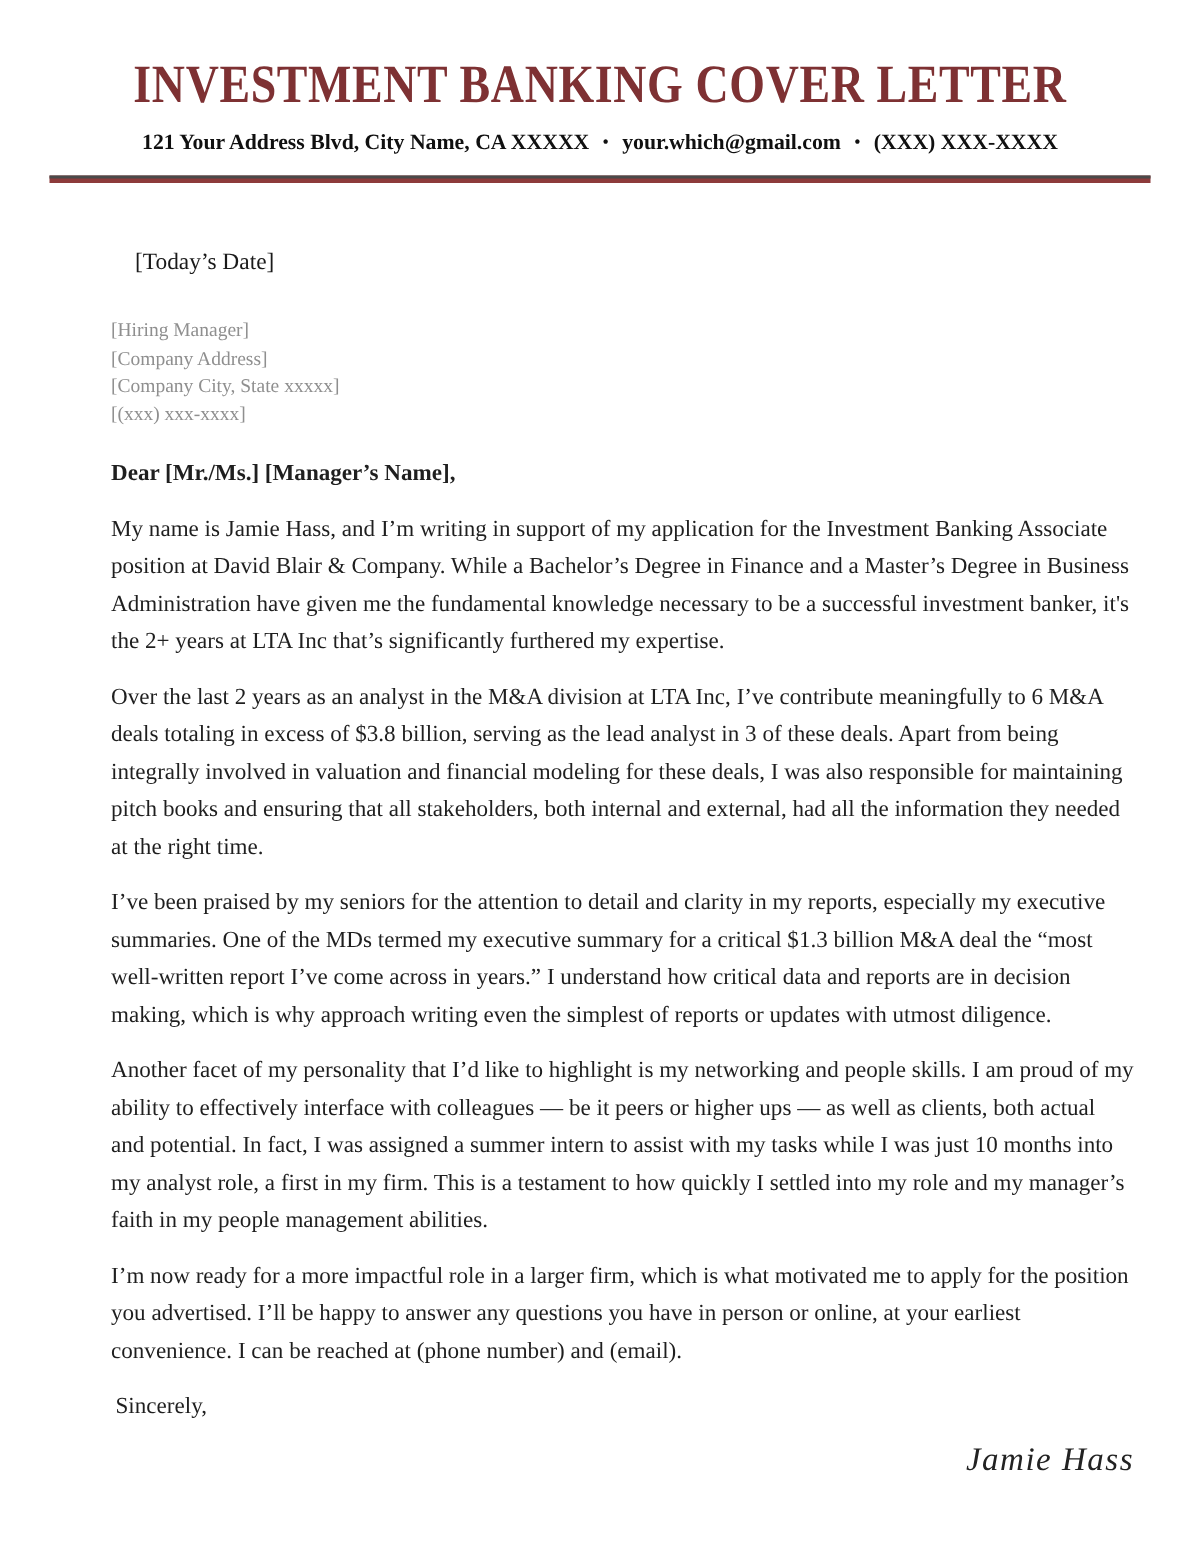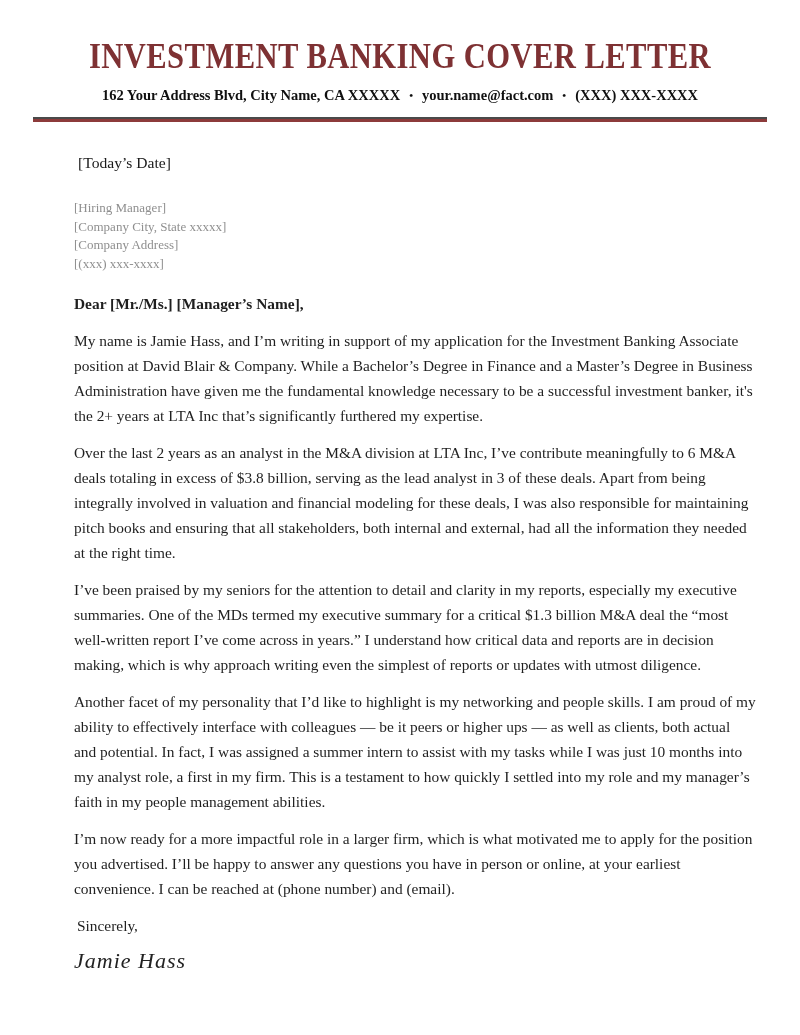--- a/index.html
+++ b/index.html
@@ -53,64 +53,65 @@
     border-top: 2px solid #4a4a4a;
   }
 
   
   .content {
     padding: 24px 44px 0 74px;
     font-size: 15.4px;
     line-height: 25px;
   }
   .date-line {
-    margin: 4px;
+    margin: 16px;
     font-size: 15.6px;
     color: #1a1a1a;
   }
   .recipient {
     margin-top: 24px;
     font-size: 13px;
     line-height: 18.5px;
     color: #8f8f8f;
   }
   .salutation { margin: 18px 0 12px 0; font-weight: bold; }
   .para { margin: 0 0 12px 0; }
   .closing { margin: 12px 0 0 3px; font-family: Liberation Serif, serif; }
   .signature {
     margin: 10px 0 0 0;
     font-style: italic;
     font-size: 22px;
     letter-spacing: 1px;
     color: #222222;
+    text-align: right;
   }
 </style>
 </head>
 <body>
 
 <div class="page">
 
   <header>
     <h1 class="doc-title"><span class="inner">INVESTMENT BANKING COVER LETTER</span></h1>
 
     <div class="contact">
-      <span>162 Your Address Blvd, City Name, CA XXXXX</span><span class="sep">•</span><span>your.name@fact.com</span><span class="sep">•</span><span>(XXX) XXX-XXXX</span>
+      <span>121 Your Address Blvd, City Name, CA XXXXX</span><span class="sep">•</span><span>your.which@gmail.com</span><span class="sep">•</span><span>(XXX) XXX-XXXX</span>
     </div>
 
     <div class="divider"></div>
   </header>
 
   <main class="content">
 
     <p class="date-line">[Today’s Date]</p>
 
     <div class="recipient">
       <div>[Hiring Manager]</div>
+      <div>[Company Address]</div>
       <div>[Company City, State xxxxx]</div>
-      <div>[Company Address]</div>
       <div>[(xxx) xxx-xxxx]</div>
     </div>
 
     <p class="salutation">Dear [Mr./Ms.] [Manager’s Name],</p>
 
     <p class="para">My name is Jamie Hass, and I’m writing in support of my application for the Investment Banking Associate position at David Blair &amp; Company. While a Bachelor’s Degree in Finance and a Master’s Degree in Business Administration have given me the fundamental knowledge necessary to be a successful investment banker, it's the 2+ years at LTA Inc that’s significantly furthered my expertise.</p>
     <p class="para">Over the last 2 years as an analyst in the M&amp;A division at LTA Inc, I’ve contribute meaningfully to 6 M&amp;A deals totaling in excess of $3.8 billion, serving as the lead analyst in 3 of these deals. Apart from being integrally involved in valuation and financial modeling for these deals, I was also responsible for maintaining pitch books and ensuring that all stakeholders, both internal and external, had all the information they needed at the right time.</p>
     <p class="para">I’ve been praised by my seniors for the attention to detail and clarity in my reports, especially my executive summaries. One of the MDs termed my executive summary for a critical $1.3 billion M&amp;A deal the “most well-written report I’ve come across in years.” I understand how critical data and reports are in decision making, which is why approach writing even the simplest of reports or updates with utmost diligence.</p>
     <p class="para">Another facet of my personality that I’d like to highlight is my networking and people skills. I am proud of my ability to effectively interface with colleagues — be it peers or higher ups — as well as clients, both actual and potential. In fact, I was assigned a summer intern to assist with my tasks while I was just 10 months into my analyst role, a first in my firm. This is a testament to how quickly I settled into my role and my manager’s faith in my people management abilities.</p>
     <p class="para">I’m now ready for a more impactful role in a larger firm, which is what motivated me to apply for the position you advertised. I’ll be happy to answer any questions you have in person or online, at your earliest convenience. I can be reached at (phone number) and (email).</p>

